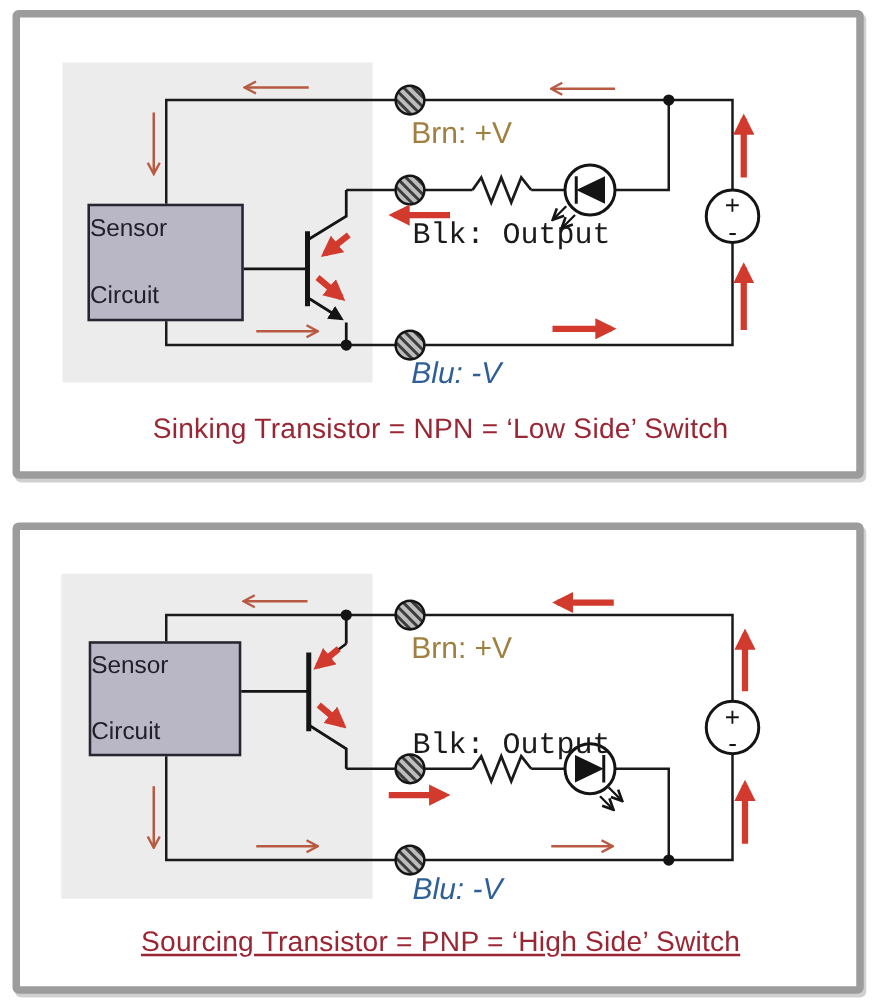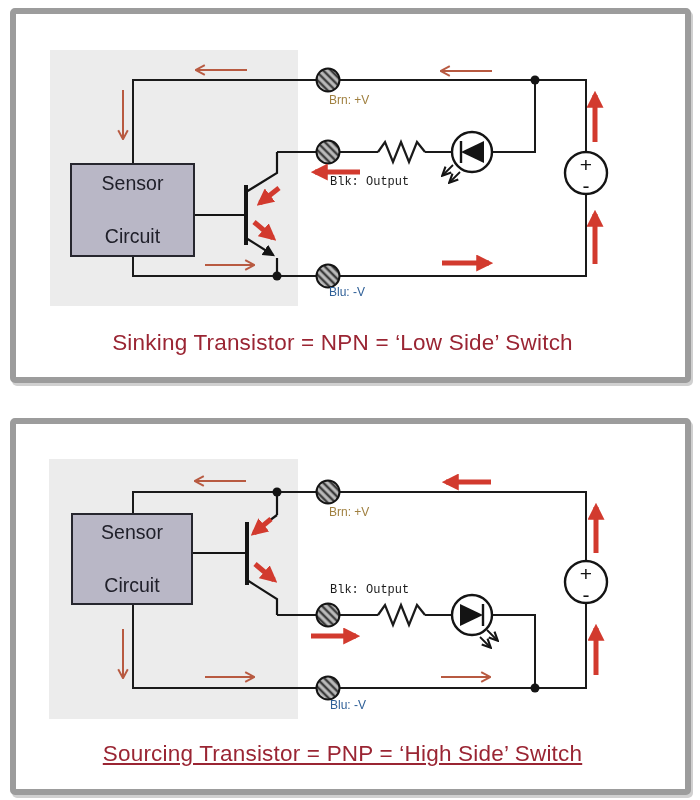--- a/index.html
+++ b/index.html
@@ -7,36 +7,36 @@
        font-family:"Liberation Sans","DejaVu Sans",sans-serif;}
   .panel{position:absolute;left:10px;width:669px;background:#ffffff;
          border:6px solid #9c9c9c;border-radius:5px;
          box-shadow:2px 3px 0 rgba(120,120,120,.35);}
   #panel-sinking{top:8px;height:363px;}
   #panel-sourcing{top:418px;height:365px;}
   .backdrop{position:absolute;background:#ececec;}
   #backdrop-sinking{left:50px;top:50px;width:248px;height:256px;}
   #backdrop-sourcing{left:49px;top:459px;width:249px;height:260px;}
   .sensor-box{position:absolute;background:#b9b7c6;border:2px solid #26262e;
-              display:flex;flex-direction:column;align-items:center;justify-content:center;
+              display:flex;flex-direction:column;justify-content:center;
               font-size:19.5px;line-height:1.5;color:#20202a;z-index:3;gap:24px;}
   #sensor-box-sinking{left:70px;top:163px;width:121px;height:90px;}
   #sensor-box-sourcing{left:71px;top:513px;width:118px;height:88px;}
   svg.circuit{position:absolute;left:0;top:0;z-index:4;pointer-events:none;}
-  .wire-label{position:absolute;font-size:12px;z-index:5;white-space:nowrap;}
+  .wire-label{position:absolute;font-size:24px;z-index:5;white-space:nowrap;}
   .lbl-brown{color:#a08040;}
   .lbl-black{color:#1b1b1b;font-family:Liberation Mono, monospace;}
-  .lbl-blue{color:#2e5f97;}
+  .lbl-blue{color:#2e5f97;font-style:italic;}
   #lbl-brn-1{left:329px;top:93px;}
   #lbl-blk-1{left:330px;top:175px;}
   #lbl-blu-1{left:329px;top:285px;}
   #lbl-brn-2{left:329px;top:505px;}
   #lbl-blk-2{left:330px;top:583px;}
   #lbl-blu-2{left:330px;top:698px;}
-  .diagram-title{position:absolute;left:2px;width:681px;text-align:center;
+  .diagram-title{position:absolute;left:12px;width:681px;text-align:center;
                  font-size:22.5px;font-weight:500;letter-spacing:.2px;color:#9a2533;z-index:5;}
   #title-sinking{top:330px;}
   #title-sourcing{top:741px;text-decoration:underline;}
   .ps-sign{font-size:21px;fill:#141414;text-anchor:middle;
            font-family:"Liberation Sans","DejaVu Sans",sans-serif;}
 </style>
 </head>
 <body>
 
 <div>

